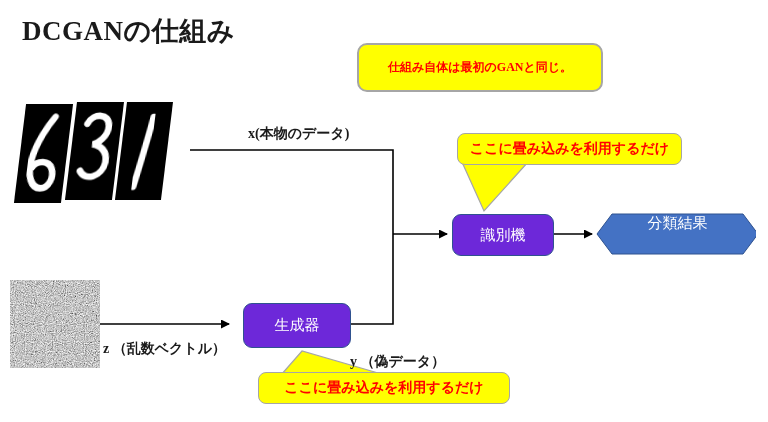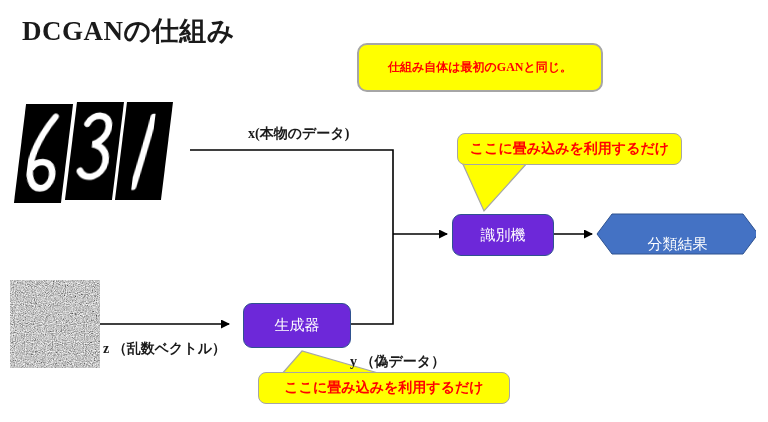--- a/index.html
+++ b/index.html
@@ -18,21 +18,21 @@
   #note-top{left:357px;top:43px;width:242px;height:45px;font-size:12px;}
   #callout-disc{left:457px;top:133px;width:223px;height:30px;font-size:14px;border-width:1.5px;border-radius:8px;}
   #callout-gen{left:258px;top:372px;width:250px;height:30px;font-size:14px;border-width:1.5px;border-radius:8px;}
   
   .node{
     background:#6d28d9;border:1px solid #2F528F;border-radius:9px;
     display:flex;align-items:center;justify-content:center;color:#fff;font-size:15px;z-index:3;
   }
   #node-gen{left:243px;top:303px;width:106px;height:43px;}
   #node-disc{left:452px;top:214px;width:100px;height:40px;}
-  #result-text{left:597px;top:214px;width:161px;height:40px;display:flex;align-items:flex-end;justify-content:center;color:#fff;font-size:15px;z-index:3;}
+  #result-text{left:597px;top:214px;width:161px;height:40px;display:flex;align-items:flex-start;justify-content:center;color:#fff;font-size:15px;z-index:3;}
   
   .lbl{font-size:14px;font-weight:bold;z-index:3;white-space:nowrap;}
   #lbl-real{left:248px;top:125px;}
   #lbl-noise{left:103px;top:340px;}
   #lbl-fake{left:350px;top:335px;margin-top:18px;}
   
   .card{background:#000;z-index:2;transform:skewX(-7deg);}
   #card-0{left:20px;top:104px;width:47px;height:99px;}
   #card-1{left:71px;top:102px;width:47px;height:98px;}
   #card-2{left:121px;top:102px;width:46px;height:98px;}

